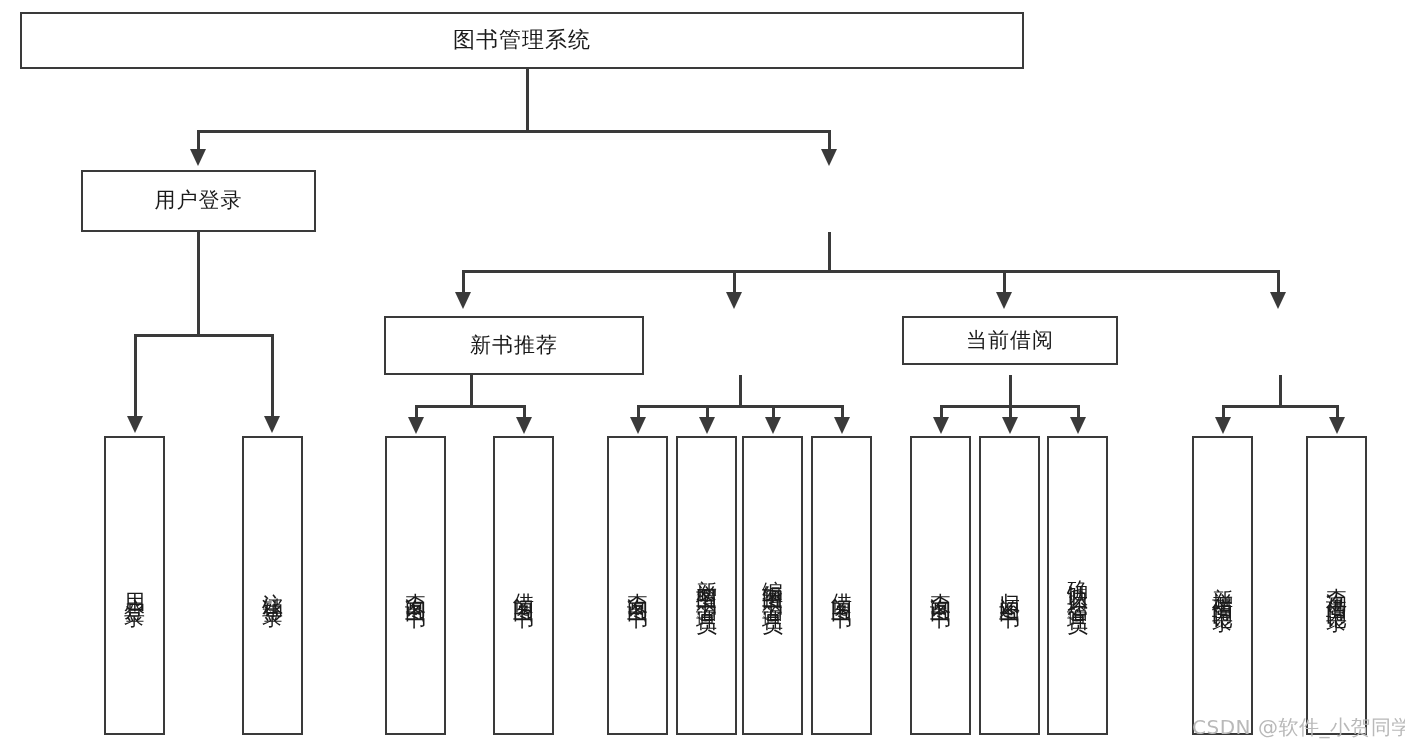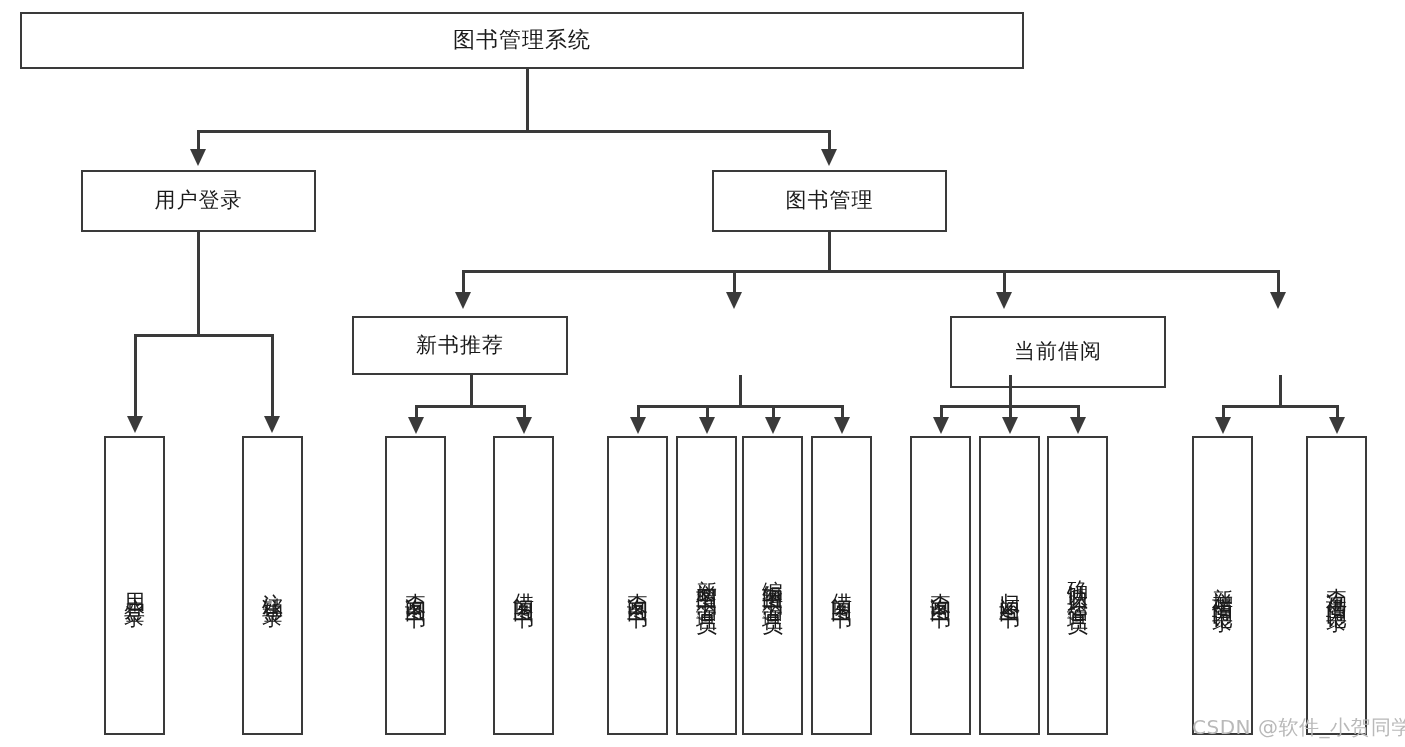--- a/index.html
+++ b/index.html
@@ -87,47 +87,44 @@
 
   <div class="ln h" style="left:197px; top:130px; width:634px;"></div>
 
   <div class="ln v" style="left:197px; top:130px; height:22px;"></div>
   <div class="arrow" style="left:190px; top:149px;"></div>
   <div class="ln v" style="left:828px; top:130px; height:22px;"></div>
   <div class="arrow" style="left:821px; top:149px;"></div>
 
   <div class="node horiz" style="left:81px; top:170px; width:235px; height:62px;">
     <span>用户登录</span>
-  </div>
-  <div class="node horiz" style="left:712px; top:170px; width:235px; height:62px;">
-    <span>图书管理</span>
   </div>
 
   <div class="ln v" style="left:197px; top:232px; height:104px;"></div>
   <div class="ln h" style="left:134px; top:334px; width:138px;"></div>
   <div class="ln v" style="left:134px; top:334px; height:84px;"></div>
   <div class="arrow" style="left:127px; top:416px;"></div>
   <div class="ln v" style="left:271px; top:334px; height:84px;"></div>
   <div class="arrow" style="left:264px; top:416px;"></div>
 
   <div class="ln v" style="left:828px; top:232px; height:40px;"></div>
   <div class="ln h" style="left:462px; top:270px; width:818px;"></div>
   <div class="ln v" style="left:462px; top:270px; height:25px;"></div>
   <div class="arrow" style="left:455px; top:292px;"></div>
   <div class="ln v" style="left:733px; top:270px; height:25px;"></div>
   <div class="arrow" style="left:726px; top:292px;"></div>
   <div class="ln v" style="left:1003px; top:270px; height:25px;"></div>
   <div class="arrow" style="left:996px; top:292px;"></div>
   <div class="ln v" style="left:1277px; top:270px; height:25px;"></div>
   <div class="arrow" style="left:1270px; top:292px;"></div>
 
-  <div class="node horiz" style="left:352px; top:316px; width:216px; height:59px;">
+  <div class="node horiz" style="left:384px; top:316px; width:260px; height:59px;">
     <span>新书推荐</span>
   </div>
-  <div class="node horiz" style="left:902px; top:316px; width:216px; height:72px;margin-left:48px;">
+  <div class="node horiz" style="left:902px; top:316px; width:216px; height:49px;">
     <span>当前借阅</span>
   </div>
 
   <div class="ln v" style="left:470px; top:375px; height:32px;"></div>
   <div class="ln h" style="left:415px; top:405px; width:111px;"></div>
   <div class="ln v" style="left:415px; top:405px; height:14px;"></div>
   <div class="arrow" style="left:408px; top:417px;"></div>
   <div class="ln v" style="left:523px; top:405px; height:14px;"></div>
   <div class="arrow" style="left:516px; top:417px;"></div>
 

